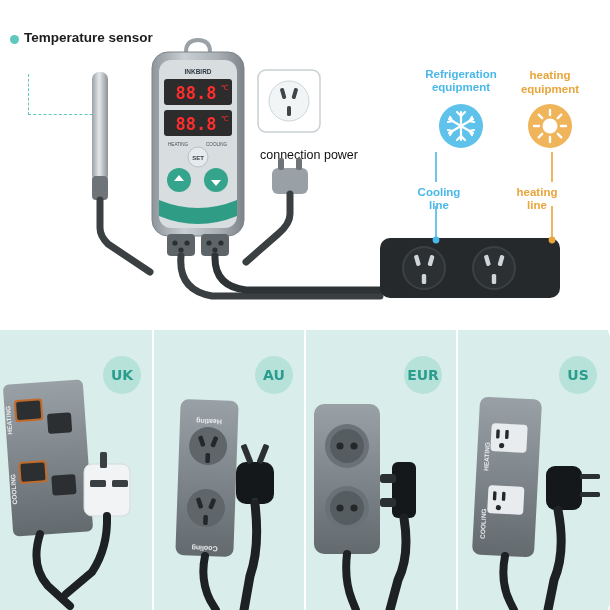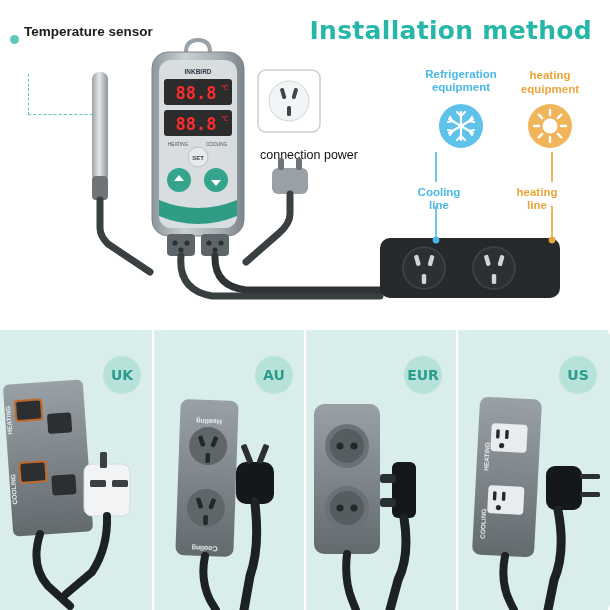--- a/index.html
+++ b/index.html
@@ -17,21 +17,21 @@
 
   .title{
     position:absolute;right:18px;top:16px;
     font-size:25px;font-weight:bold;color:#27b7a8;
     letter-spacing:0.3px;
     font-family:"DejaVu Sans", sans-serif;
   }
 
   
   .sensor-label{
-    position:absolute;left:24px;top:24px;
+    position:absolute;left:24px;top:30px;
     font-size:13.5px;font-weight:bold;color:#1c1c1c;
   }
   .sensor-dot{
     position:absolute;left:10px;top:35px;width:9px;height:9px;border-radius:50%;
     background:#5ec8bc;
   }
   .sensor-sub{
     position:absolute;left:24px;top:48px;
     font-size:10px;color:#3c3c3c;line-height:12px;width:150px;
   }
@@ -90,21 +90,20 @@
   svg{display:block;}
   .svg-layer{position:absolute;left:0;top:0;width:610px;height:610px;pointer-events:none;}
 </style>
 </head>
 <body>
 
 <div id="root">
 
   <div class="top-section">
 
-    <div class="title">Installation method</div>
 
     <div class="sensor-dot"></div>
     <div class="sensor-label">Temperature sensor</div>
     <div class="sensor-dash"></div>
 
     <div class="conn-power">connection power</div>
 
     <div class="label-refrig">Refrigeration equipment</div>
     <div class="label-heating">heating equipment</div>
     <div class="label-coolline">Cooling line</div>

